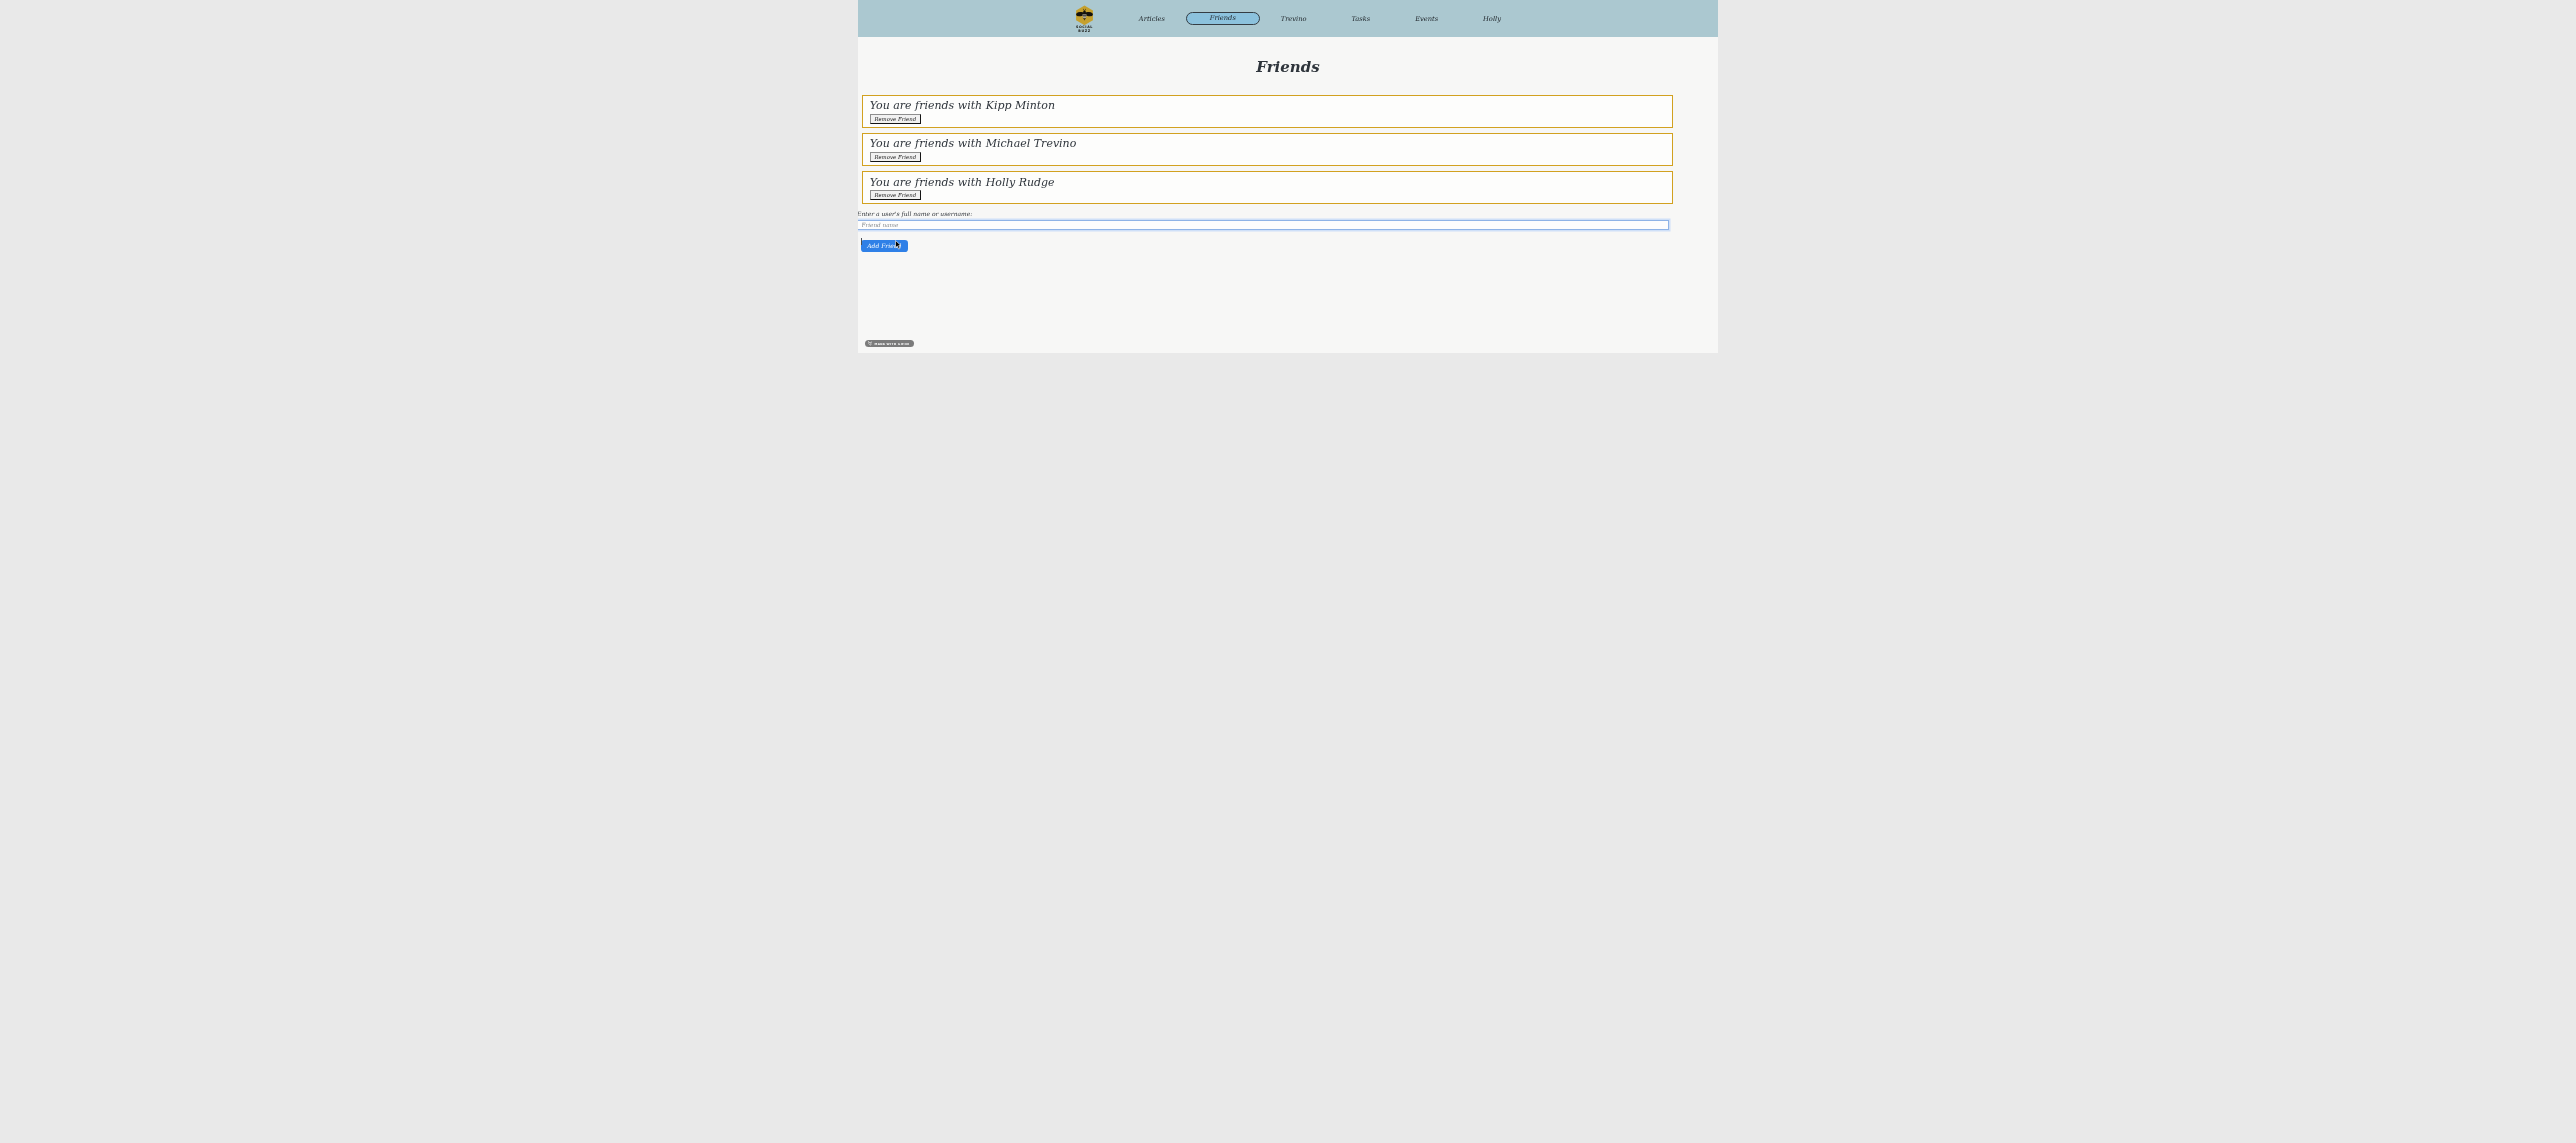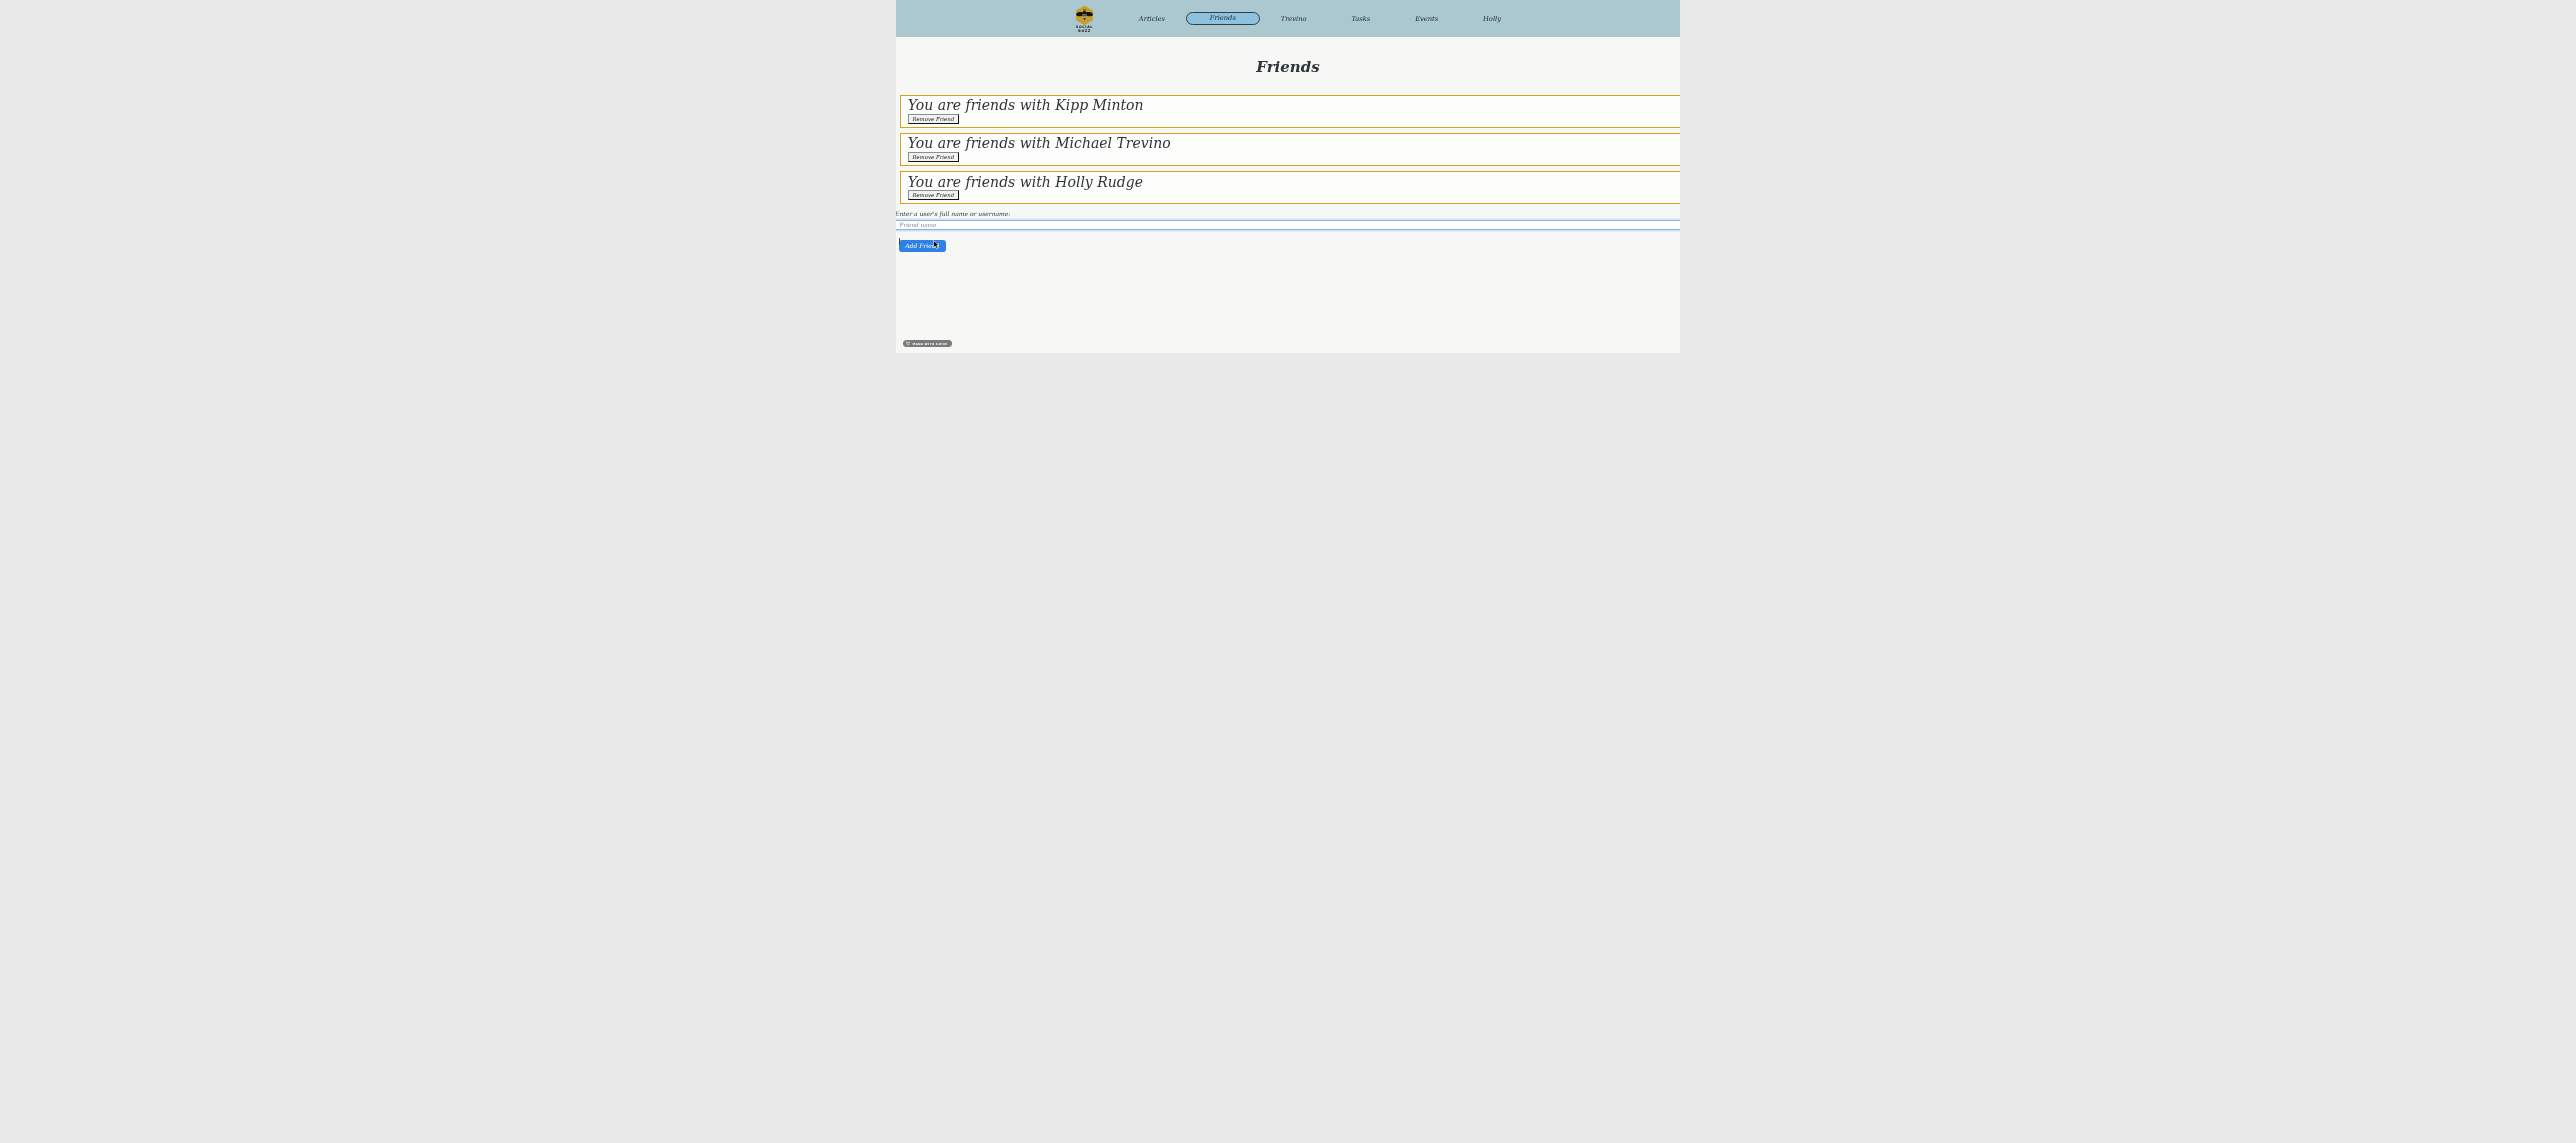--- a/index.html
+++ b/index.html
@@ -1,19 +1,19 @@
 <!DOCTYPE html>
 <html style="--page-bg: #f7f7f6; --nav-bg: #abc8d0; --pill-bg: #8cc2dd; --pill-border: #343d44; --card-bg: #fdfdfc; --card-border: #d2a120; --text: #2e343b; --accent-blue: #2f80e7; --input-border: #8fb3e6; --input-ring: #cfe0f8; --badge-bg: #7b7b7b; --logo-gold: #c5a02e;font-size:8.2px"><head>
 <meta charset="utf-8">
 <style>
   * { margin: 0; padding: 0; box-sizing: border-box; }
   html, body { background: #e9e9e9; }
   .screen {
     position: relative;
-    width: 784px;
+    width: 860px;
     height: 353px;
     margin: 0 auto;
     overflow: hidden;
     background: var(--page-bg, #f7f7f6);
     font-family: "DejaVu Serif", serif;
     font-style: italic;
     color: var(--text, #2e343b);
   }
   
   .nav {
@@ -72,21 +72,21 @@
   .card {
     width: 811px;
     height: 33px;
     margin-left: 4.1px;
     margin-bottom: 5.2px;
     background: var(--card-bg, #fdfdfc);
     border: 0.5px solid var(--card-border, #d2a120);
     padding: 2.6px 6.7px;
   }
   .card-message {
-    font-size: 14px;
+    font-size: 11px;
     line-height: 13.4px;
     margin-top: 0.5px;
   }
   .remove-btn {
     margin-top: 1.5px;
     font-family: "DejaVu Serif", serif;
     font-style: italic;
     font-size: 5.4px;
     color: #1c1c1c;
     background: #f1f1f1;

